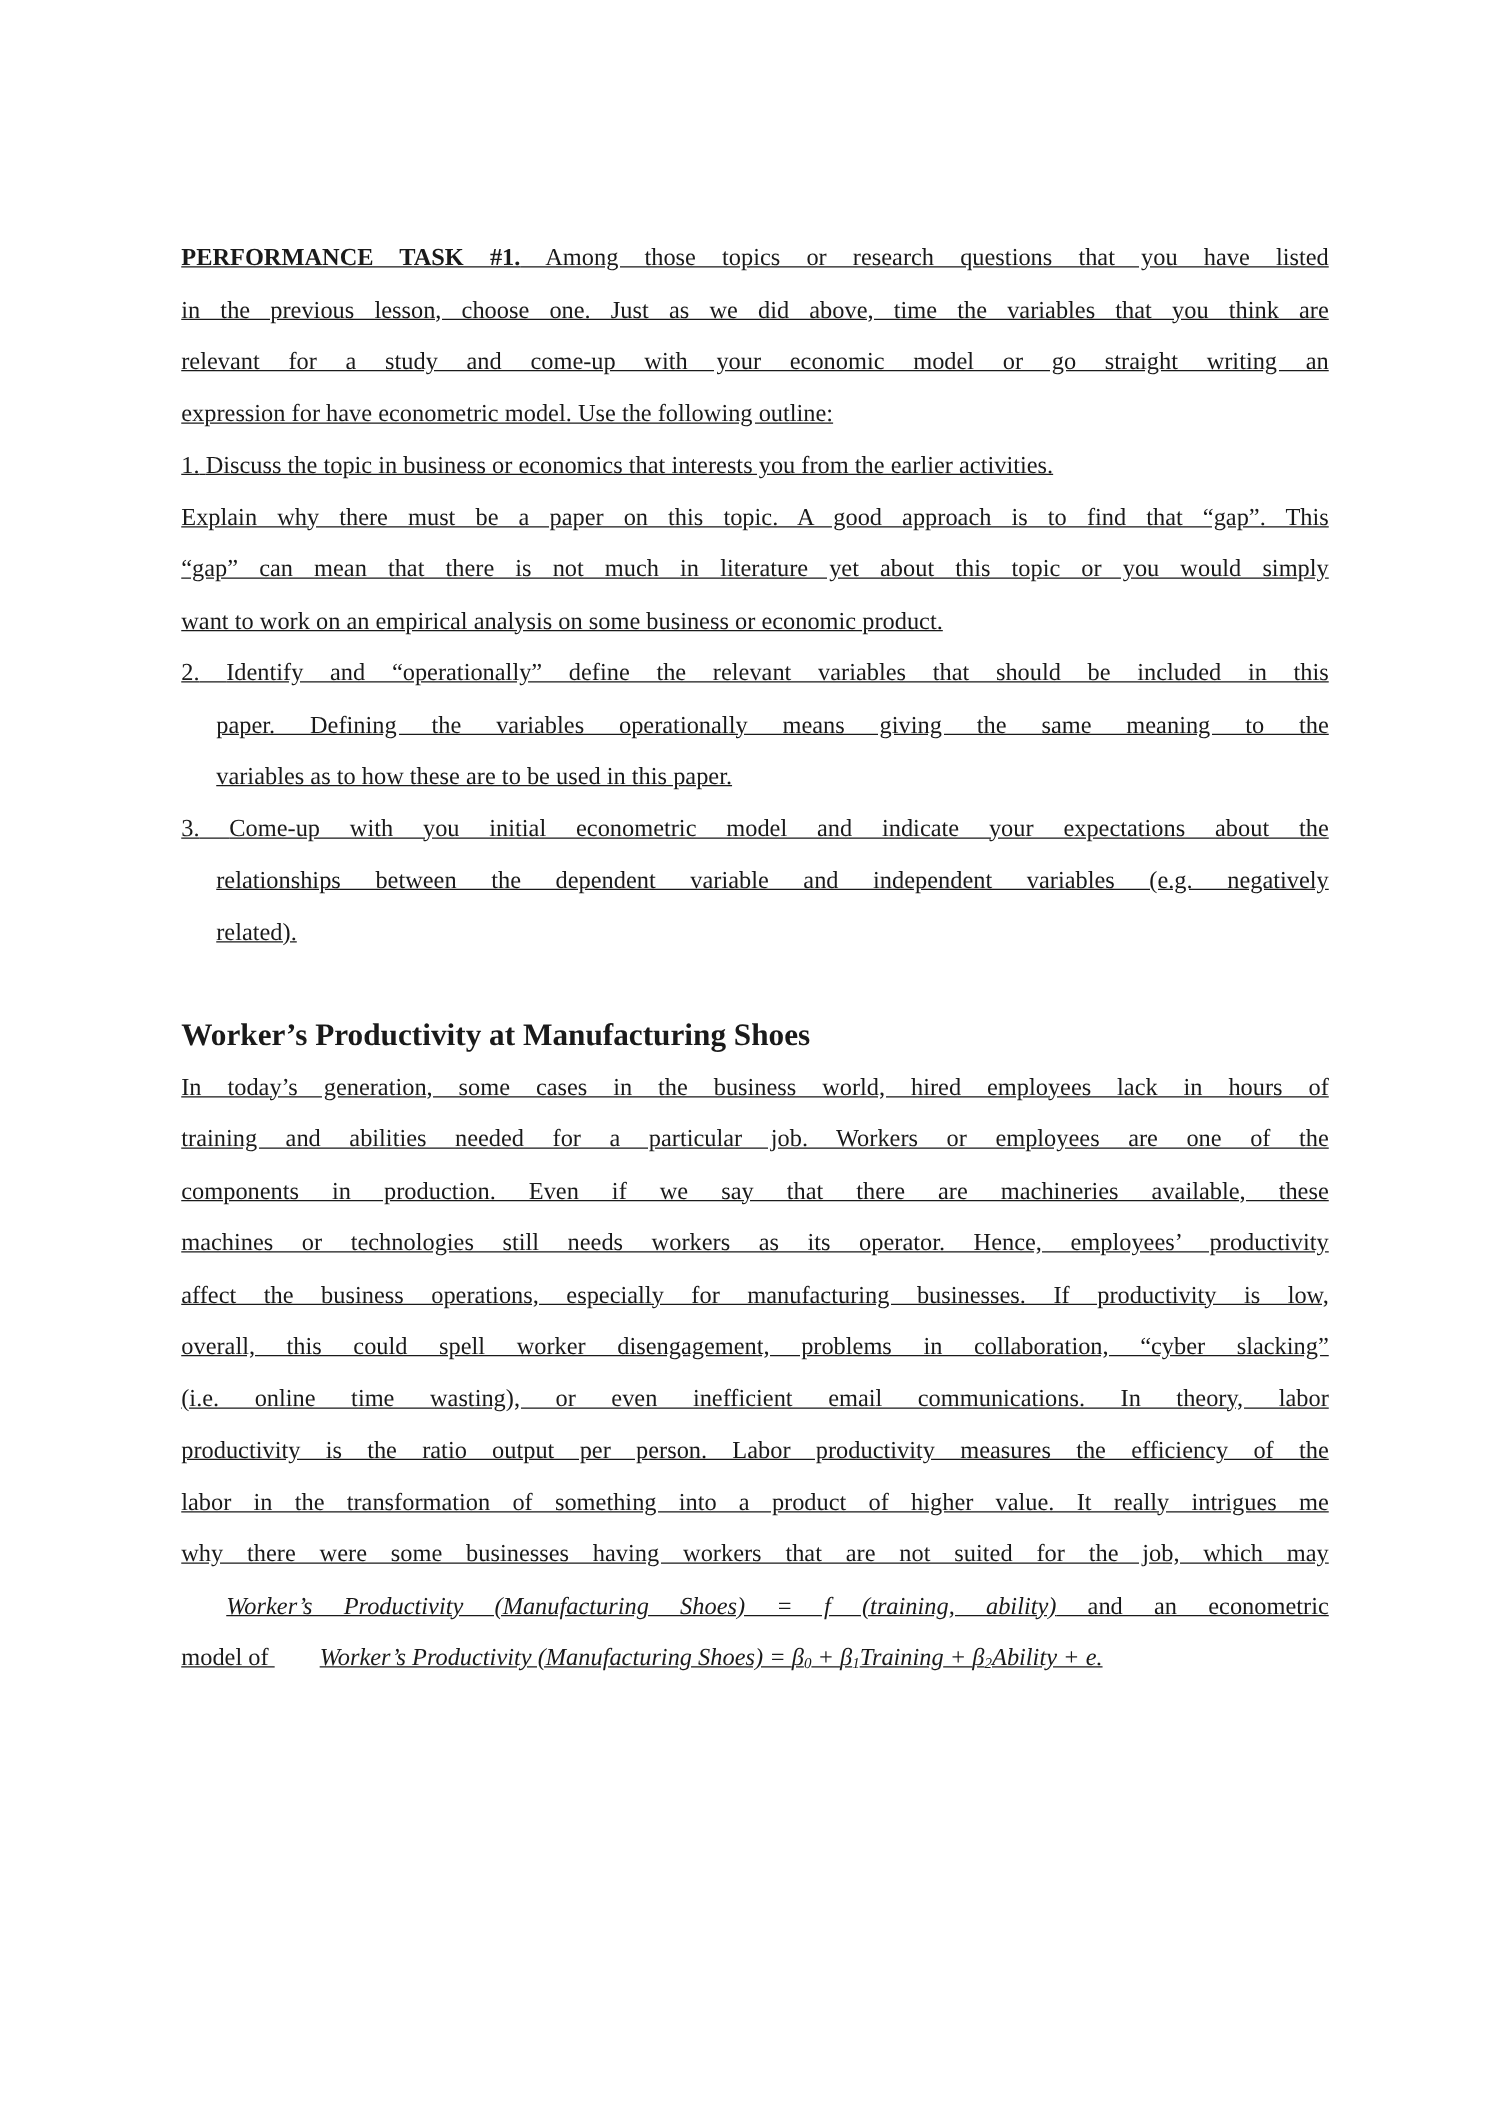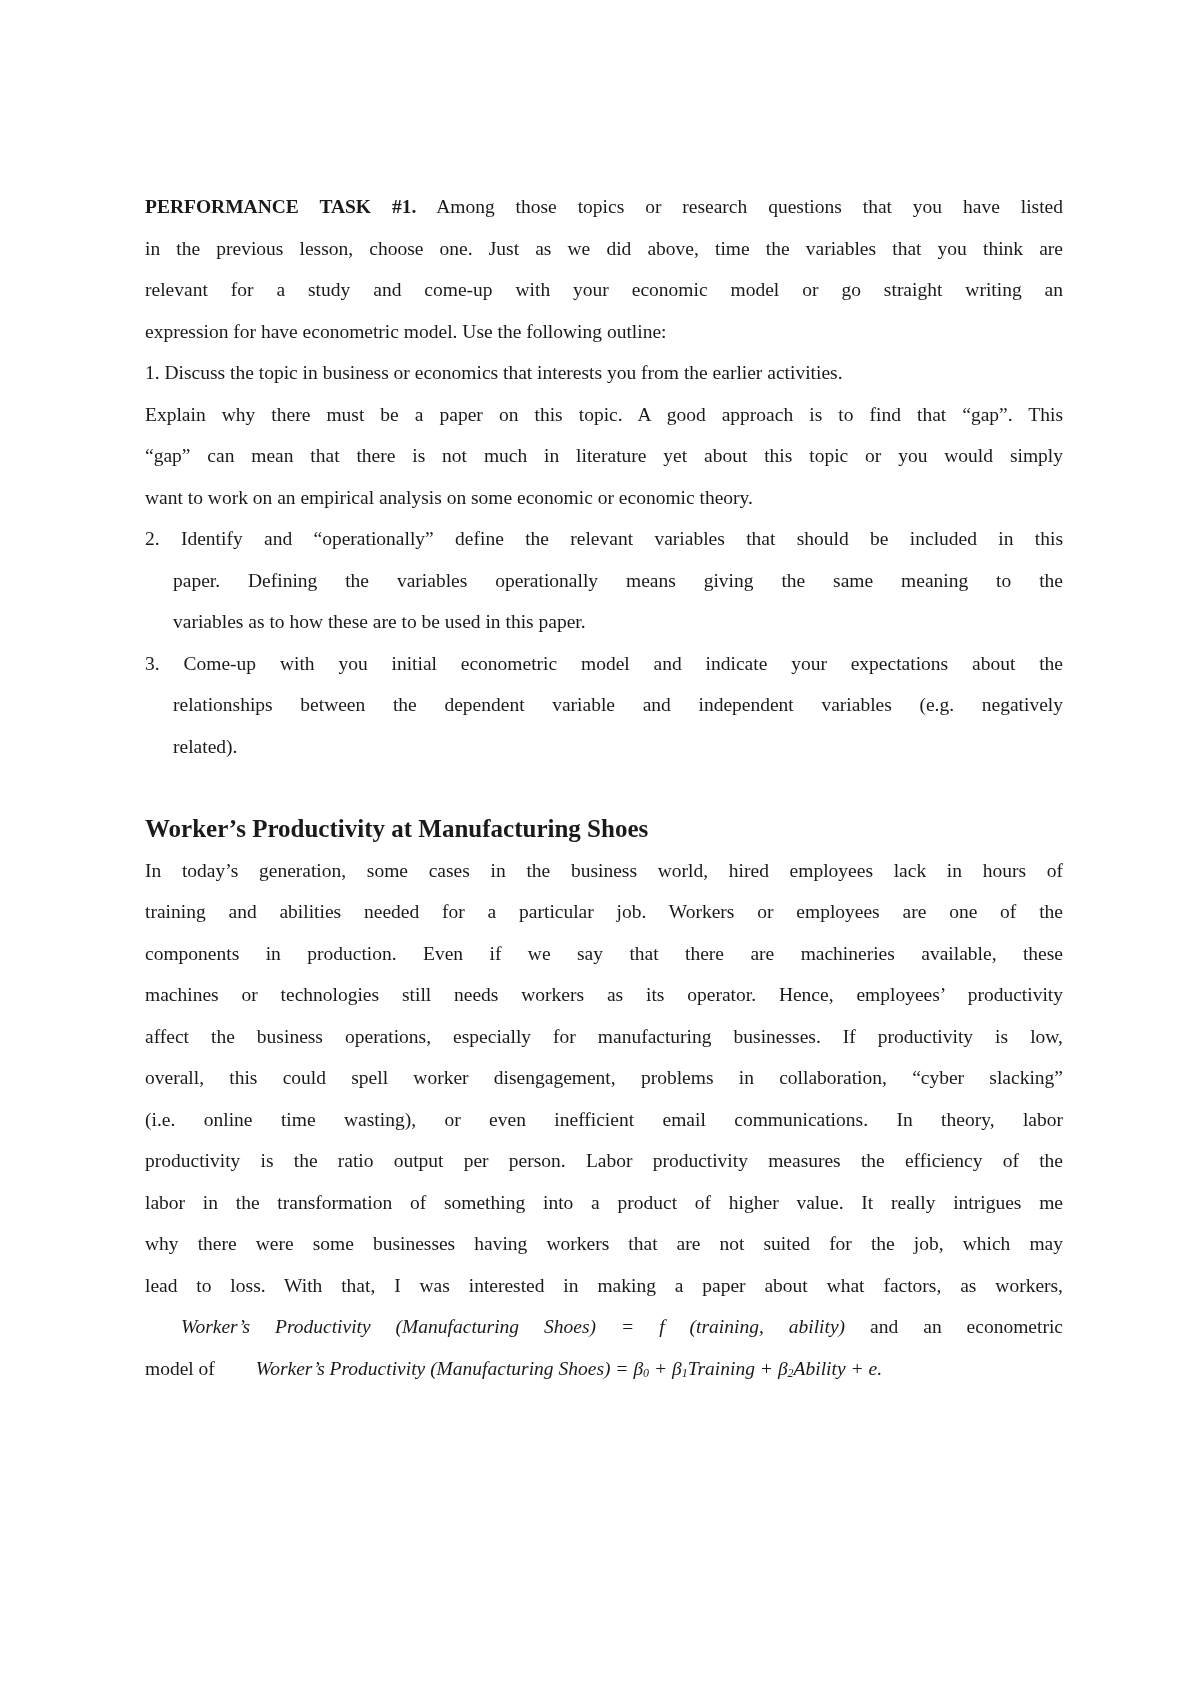--- a/index.html
+++ b/index.html
@@ -28,20 +28,21 @@
       left: 145px;
       top: 186px;
       width: 918px;
     }
     .line {
       font-size: 19.5px;
       line-height: 41.5px;
       height: 41.5px;
       white-space: nowrap;
       position: relative;
+      text-decoration: underline;
     }
     .line.justify {
       text-align: justify;
       text-align-last: justify;
     }
     .indent {
       padding-left: 28px;
     }
     .bold { font-weight: bold; }
     .it { font-style: italic; margin-left: 36px; }
@@ -65,21 +66,21 @@
       <div class="line justify">in the previous lesson, choose one. Just as we did above, time the variables that you think are</div>
       <div class="line justify">relevant for a study and come-up with your economic model or go straight writing an</div>
       <div class="line">expression for have econometric model. Use the following outline:</div>
     </div>
 
     <div>
       <div>
         <div class="line"><span>1.</span> <span>Discuss the topic in business or economics that interests you from the earlier activities.</span></div>
         <div class="line justify">Explain why there must be a paper on this topic. A good approach is to find that “gap”. This</div>
         <div class="line justify">“gap” can mean that there is not much in literature yet about this topic or you would simply</div>
-        <div class="line">want to work on an empirical analysis on some economic or economic theory.</div>
+        <div class="line">want to work on an empirical analysis on some business or economic product.</div>
       </div>
       <div>
         <div class="line justify"><span>2.</span> <span>Identify and “operationally” define the relevant variables that should be included in this</span></div>
         <div class="line justify indent">paper. Defining the variables operationally means giving the same meaning to the</div>
         <div class="line indent">variables as to how these are to be used in this paper.</div>
       </div>
       <div>
         <div class="line justify"><span>3.</span> <span>Come-up with you initial econometric model and indicate your expectations about the</span></div>
         <div class="line justify indent">relationships between the dependent variable and independent variables (e.g. negatively</div>
         <div class="line indent">related).</div>
@@ -94,21 +95,20 @@
       <div class="line justify"> In today’s generation, some cases in the business world, hired employees lack in hours of</div>
       <div class="line justify">training and abilities needed for a particular job. Workers or employees are one of the</div>
       <div class="line justify">components in production. Even if we say that there are machineries available, these</div>
       <div class="line justify">machines or technologies still needs workers as its operator. Hence, employees’ productivity</div>
       <div class="line justify">affect the business operations, especially for manufacturing businesses. If productivity is low,</div>
       <div class="line justify">overall, this could spell worker disengagement, problems in collaboration, “cyber slacking”</div>
       <div class="line justify">(i.e. online time wasting), or even inefficient email communications. In theory, labor</div>
       <div class="line justify">productivity is the ratio output per person. Labor productivity measures the efficiency of the</div>
       <div class="line justify">labor in the transformation of something into a product of higher value. It really intrigues me</div>
       <div class="line justify">why there were some businesses having workers that are not suited for the job, which may</div>
-      <div class="line justify">lead to loss. With that, I was interested in making a paper about what factors, as workers,</div>
 
       <div class="line justify"><span class="it">Worker’s Productivity (Manufacturing Shoes) = f (training, ability)</span><span> and an econometric</span></div>
 
       <div class="line"><span>model of </span><span class="it"><span>Worker’s Productivity (Manufacturing Shoes) = </span><span>β</span><sub>0</sub><span> + </span><span>β</span><sub>1</sub><span>Training</span><span> + </span><span>β</span><sub>2</sub><span>Ability</span><span> + e.</span></span></div>
 
     </div>
 
   </div>
 </div>
 

